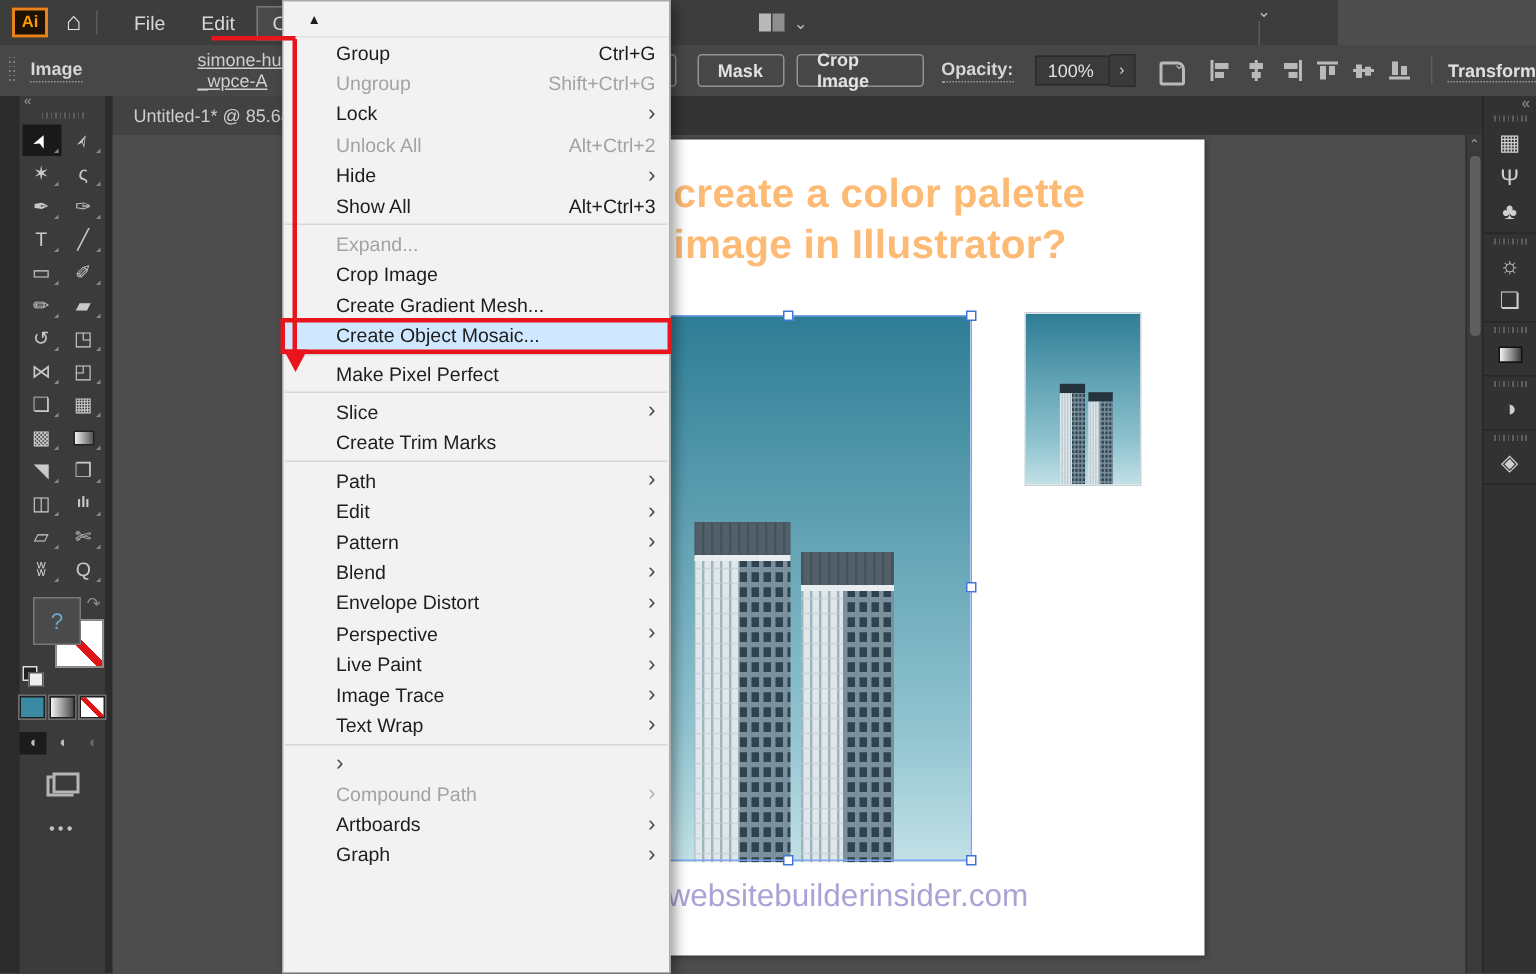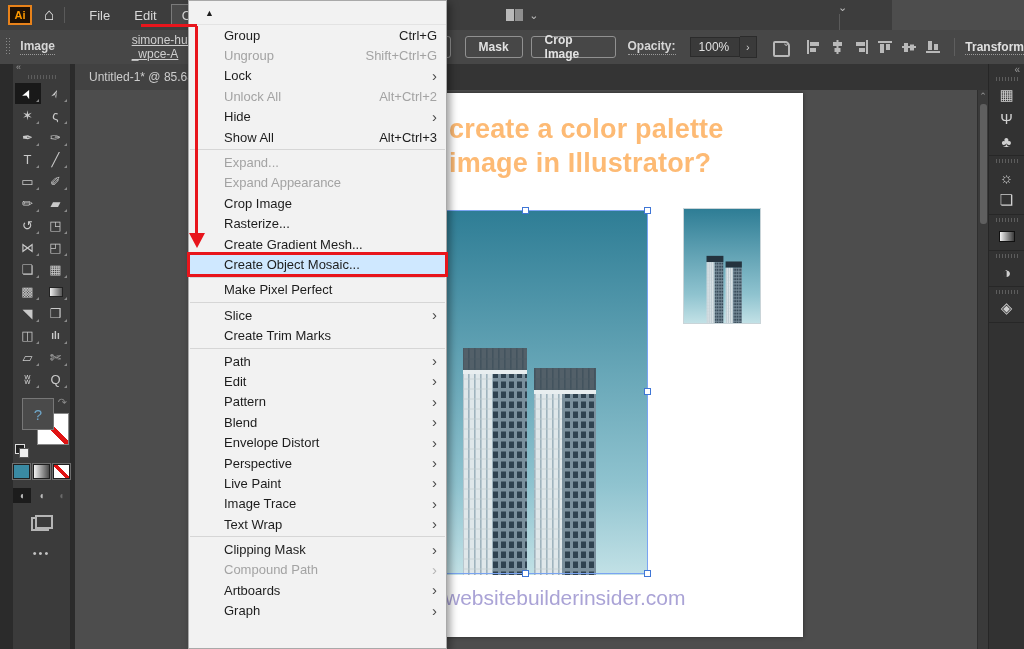--- a/index.html
+++ b/index.html
@@ -465,30 +465,22 @@
       </div>
       <div class="menu-item">
         <span class="mi-label">Show All</span>
         <span class="mi-right">Alt+Ctrl+3</span>
       </div>
       <div class="menu-sep"></div>
       <div class="menu-item disabled">
         <span class="mi-label">Expand...</span>
         <span class="mi-right"></span>
       </div>
-      <div class="menu-item disabled">
-        <span class="mi-label">Expand Appearance</span>
-        <span class="mi-right"></span>
-      </div>
       <div class="menu-item">
         <span class="mi-label">Crop Image</span>
-        <span class="mi-right"></span>
-      </div>
-      <div class="menu-item">
-        <span class="mi-label">Rasterize...</span>
         <span class="mi-right"></span>
       </div>
       <div class="menu-item">
         <span class="mi-label">Create Gradient Mesh...</span>
         <span class="mi-right"></span>
       </div>
       <div class="menu-item highlighted red-box">
         <span class="mi-label">Create Object Mosaic...</span>
         <span class="mi-right"></span>
       </div>
@@ -538,21 +530,20 @@
       <div class="menu-item">
         <span class="mi-label">Image Trace</span>
         <span class="mi-right mi-sub">›</span>
       </div>
       <div class="menu-item">
         <span class="mi-label">Text Wrap</span>
         <span class="mi-right mi-sub">›</span>
       </div>
       <div class="menu-sep"></div>
       <div class="menu-item">
-        <span class="mi-label">Clipping Mask</span>
         <span class="mi-right mi-sub">›</span>
       </div>
       <div class="menu-item disabled">
         <span class="mi-label">Compound Path</span>
         <span class="mi-right mi-sub">›</span>
       </div>
       <div class="menu-item">
         <span class="mi-label">Artboards</span>
         <span class="mi-right mi-sub">›</span>
       </div>

